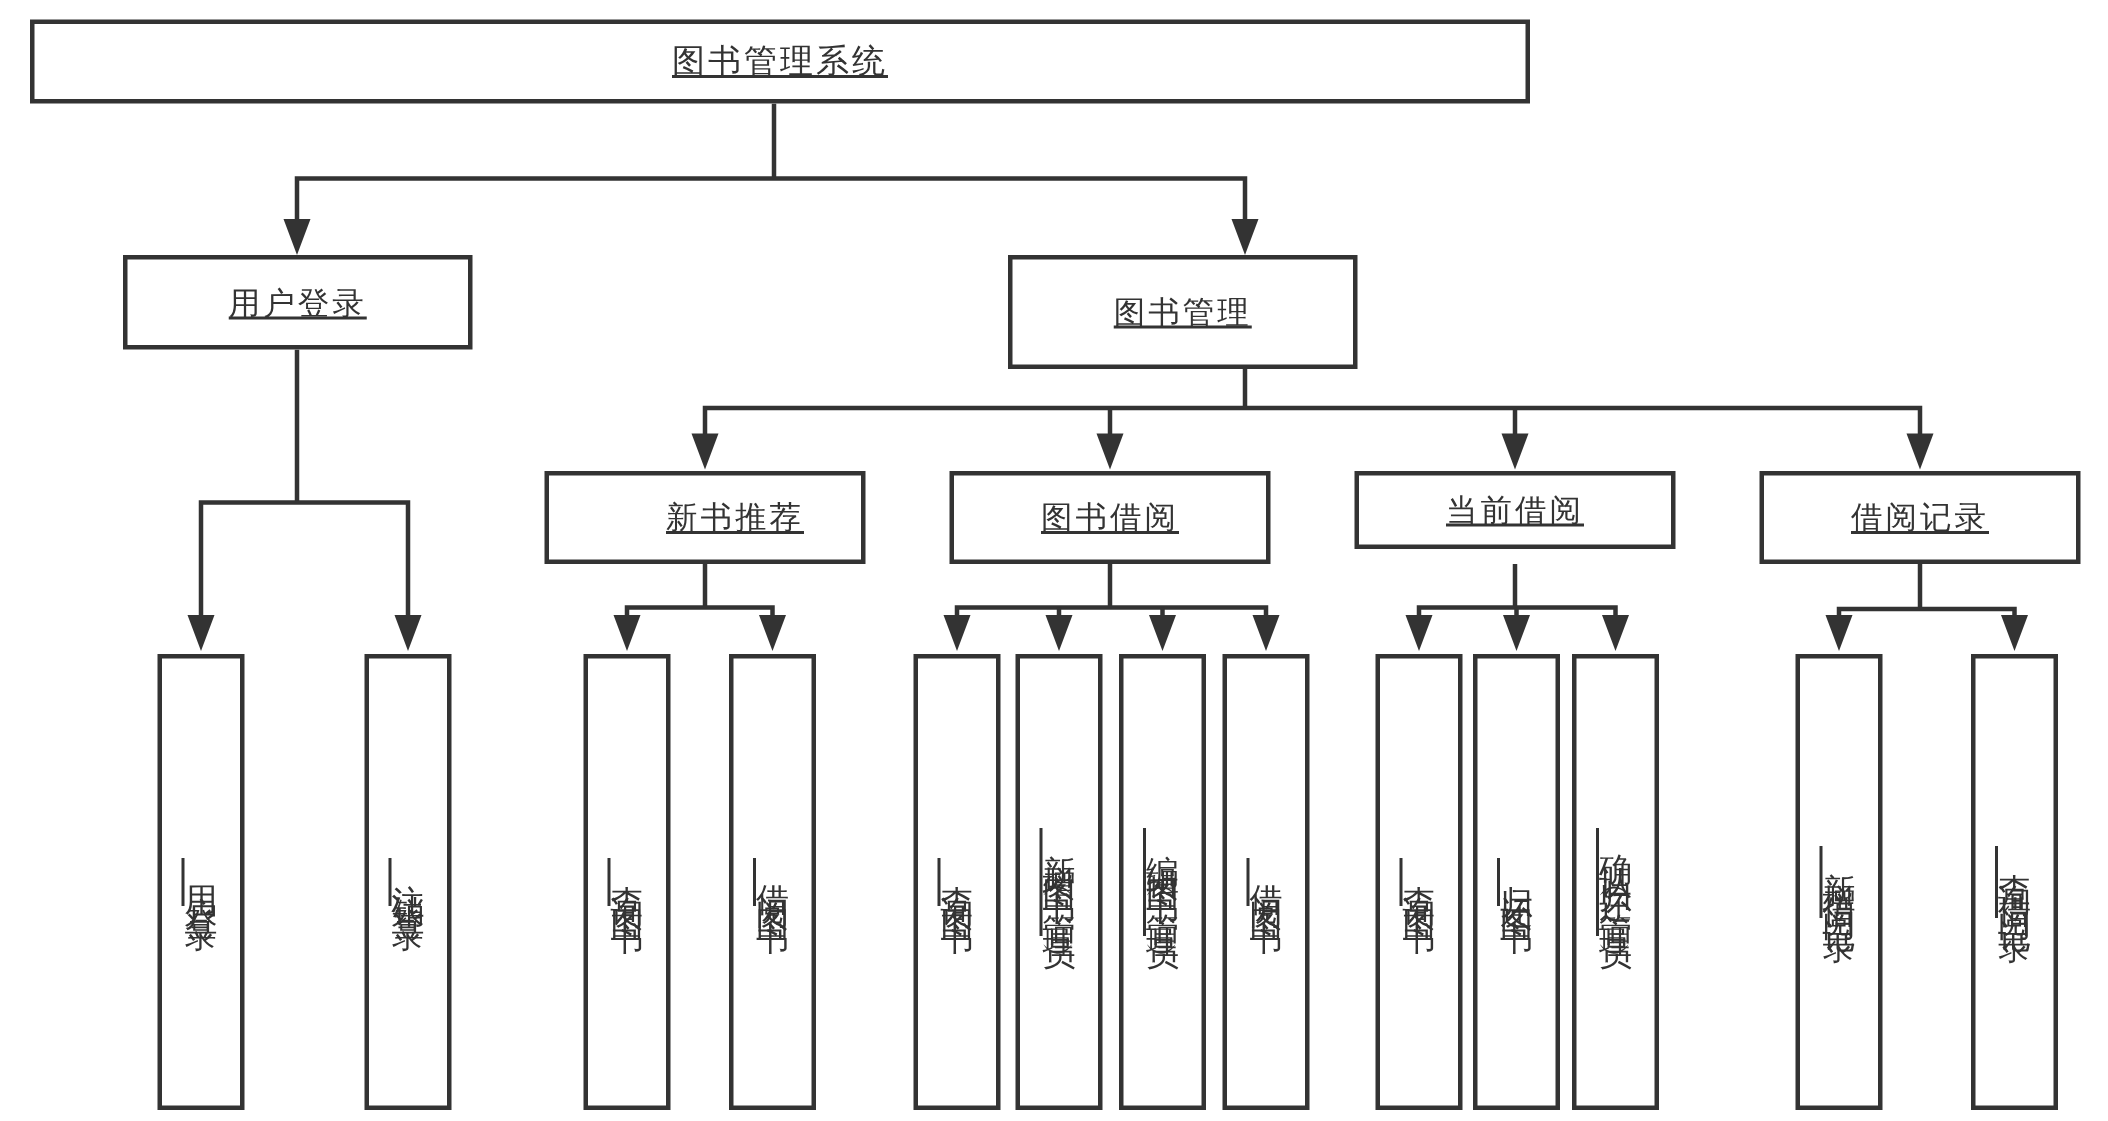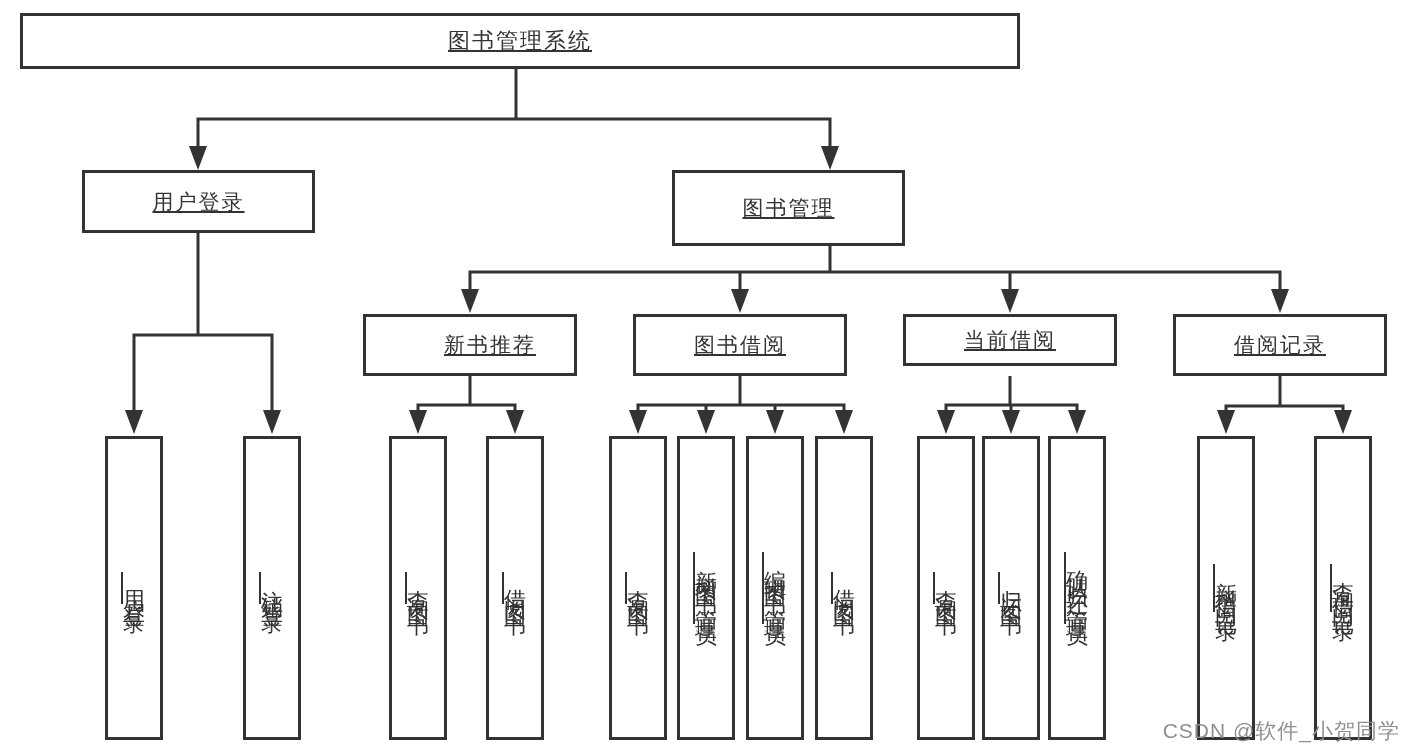--- a/index.html
+++ b/index.html
@@ -156,14 +156,13 @@
     <span class="vtext">确认归还（管理员）</span>
   </div>
 
   <div class="node v" style="left:1197px; top:436px; width:58px; height:304px;">
     <span class="vtext">新增借阅记录</span>
   </div>
   <div class="node v" style="left:1314px; top:436px; width:58px; height:304px;">
     <span class="vtext">查询借阅记录</span>
   </div>
 
-  <div class="watermark">CSDN @软件_小贺同学</div>
 </div>
 
 </body></html>

